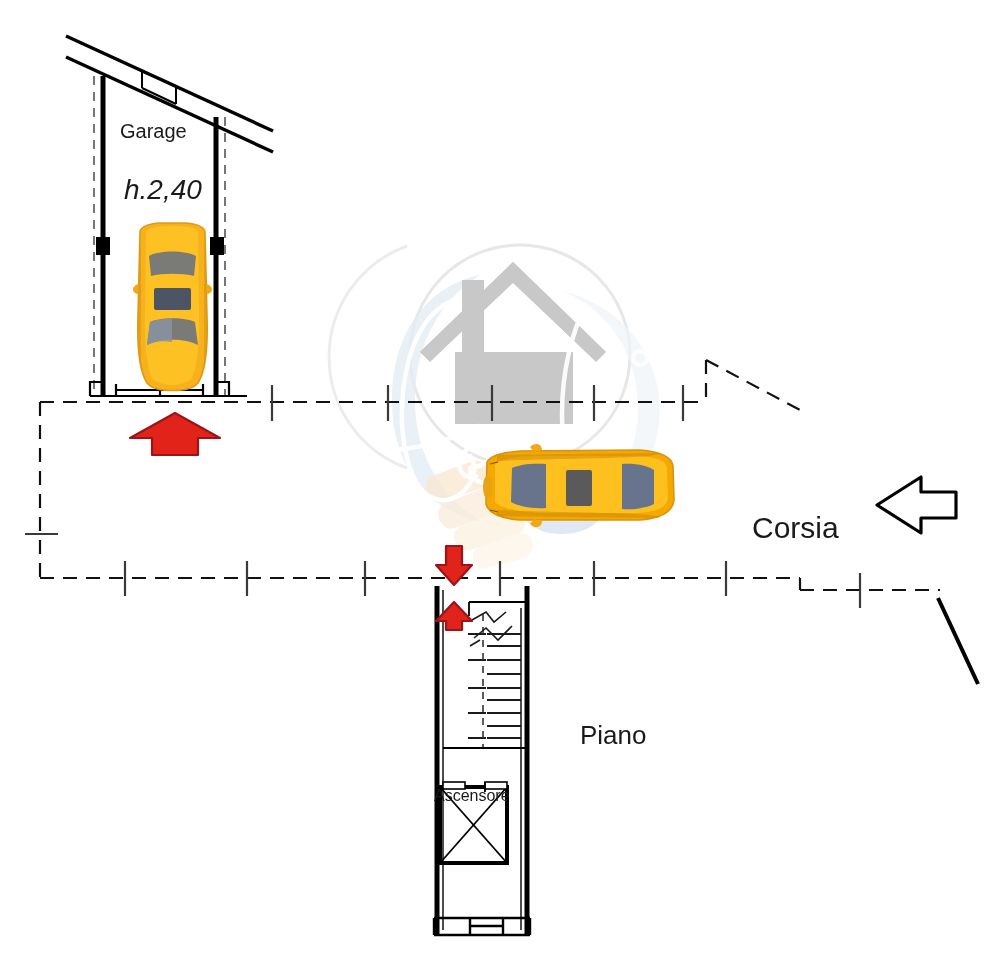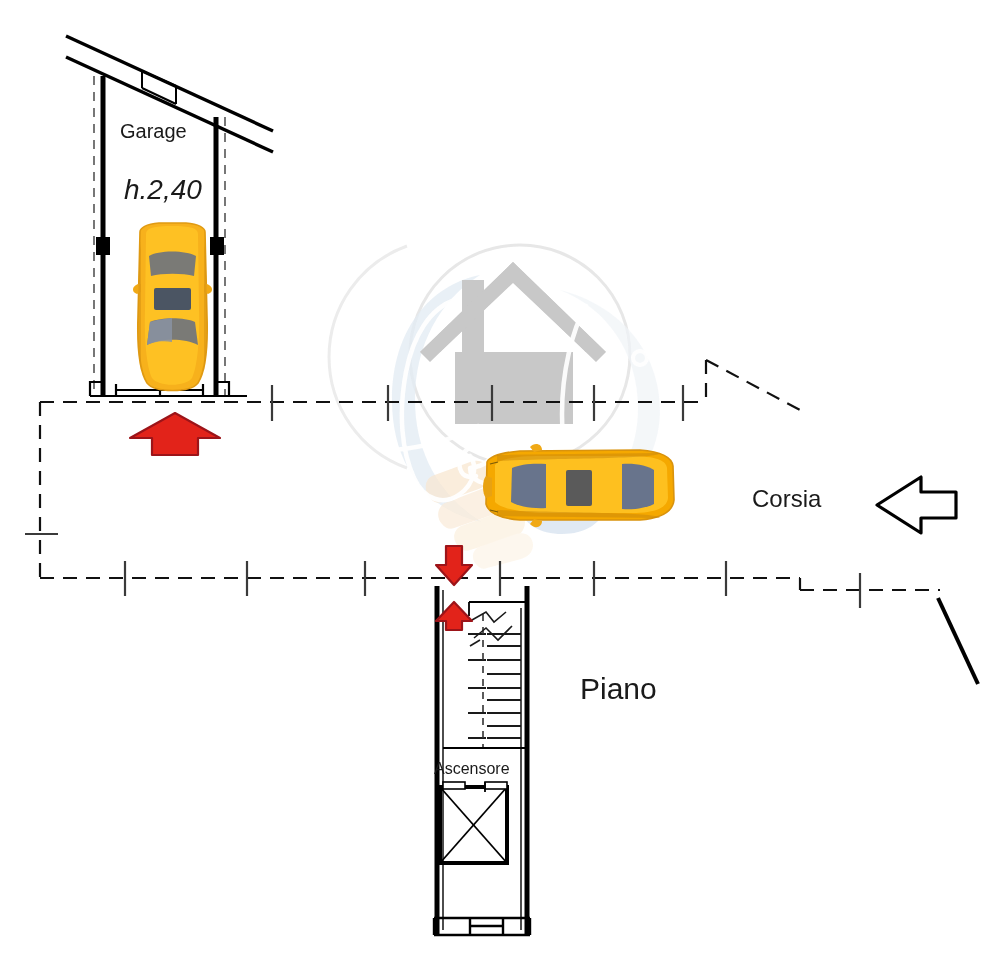--- a/index.html
+++ b/index.html
@@ -4,23 +4,23 @@
 <style>
   html,body{margin:0;padding:0;background:#ffffff;}
   body{
     font-family:"Liberation Sans", sans-serif;
     width:989px;height:960px;overflow:hidden;position:relative;
   }
   #plan{position:absolute;left:0;top:0;width:989px;height:960px;}
   .lbl{position:absolute;color:#1a1a1a;white-space:nowrap;}
   #garage-label{left:120px;top:120px;font-size:20px;}
   #garage-height-label{left:124px;top:174px;font-size:28px;font-style:italic;}
-  #corsia-label{left:752px;top:485px;font-size:24px;}
-  #piano-label{left:580px;top:666px;font-size:30px;line-height:46px;}
-  #ascensore-label{left:434px;top:760px;font-size:16px;}
+  #corsia-label{left:752px;top:511px;font-size:30px;}
+  #piano-label{left:580px;top:712px;font-size:26px;line-height:46px;}
+  #ascensore-label{left:434px;top:787px;font-size:16px;}
 </style>
 </head>
 <body>
 
 <svg id="plan" viewBox="0 0 989 960" xmlns="http://www.w3.org/2000/svg">
 
   <g opacity="0.85">
 
     <path d="M 520 245
              A 110 110 0 1 0 520 465

